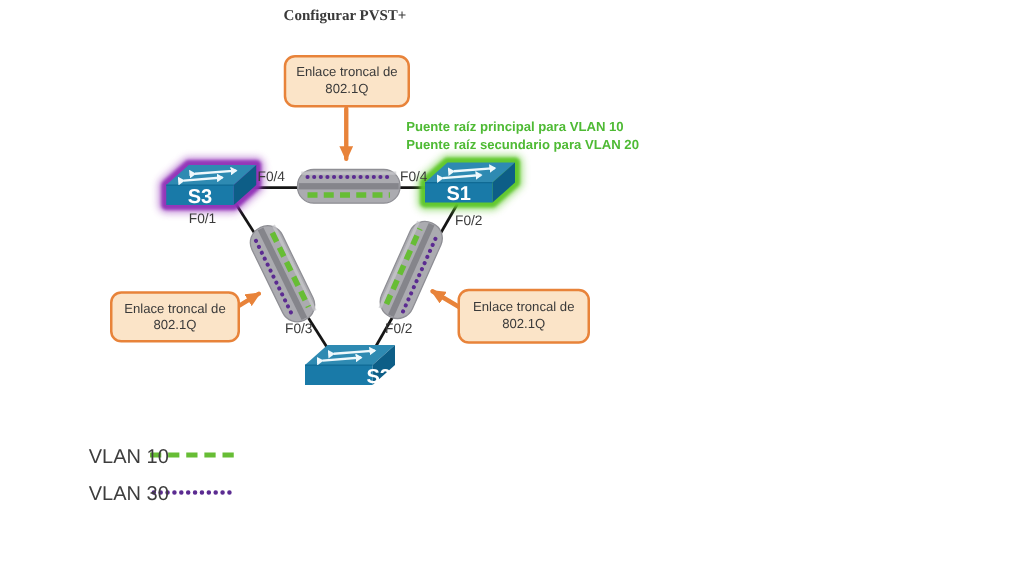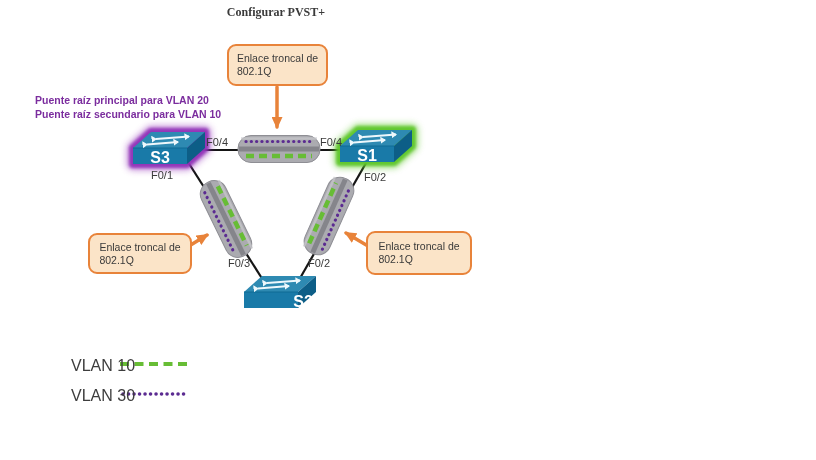--- a/index.html
+++ b/index.html
@@ -5,21 +5,21 @@
   html,body{margin:0;padding:0;background:#fff;}
   .canvas{position:relative;width:816px;height:460px;background:#ffffff;overflow:hidden;
           font-family:"Liberation Sans", sans-serif;}
   .canvas svg{position:absolute;left:0;top:0;}
   .abs{position:absolute;}
   .title{left:170px;top:5px;width:212px;text-align:center;font-size:12px;font-weight:bold;color:#3a3a3a;font-family:Liberation Serif, serif;}
   .role{font-size:10.5px;font-weight:bold;line-height:13.5px;white-space:pre-line;}
   .role-s3{left:35px;top:94px;color:#7b2d9e;}
   .role-s1{left:325px;top:96px;color:#4eba34;}
   .callout{box-sizing:border-box;border:2.5px solid #e8833a;border-radius:9px;background:#fbe4c8;
-           display:flex;align-items:center;justify-content:center;text-align:left;
+           display:flex;align-items:center;justify-content:center;text-align:center;
            font-size:10.5px;line-height:13px;color:#3a3a3a;white-space:pre-line;}
   .callout-top{left:227px;top:44px;width:101px;height:42px;}
   .callout-left{left:88px;top:233px;width:104px;height:41px;}
   .callout-right{left:366px;top:231px;width:106px;height:44px;}
   .port{font-size:11px;color:#3a3a3a;}
   .swlabel{width:54px;text-align:center;font-size:16px;font-weight:bold;color:#ffffff;}
   .leg{font-size:16px;color:#3d3d3d;}
   
   .link{stroke:#151515;stroke-width:2.2;fill:none;}
   .glow-outer{fill:none;stroke-width:13;stroke-linejoin:round;opacity:.5;}
@@ -104,22 +104,22 @@
     <line class="oarrow" x1="277" y1="87" x2="277" y2="127" marker-end="url(#oarr)"></line>
     <line class="oarrow" x1="176" y1="254" x2="207" y2="235" marker-end="url(#oarr)"></line>
     <line class="oarrow" x1="373" y1="249" x2="346" y2="233" marker-end="url(#oarr)"></line>
 
     <line x1="120" y1="364" x2="187" y2="364" stroke="#67bd35" stroke-width="4" stroke-dasharray="9 5.5"></line>
     <line x1="123" y1="394" x2="187" y2="394" stroke="#5b2b91" stroke-width="3.5" stroke-dasharray="0.1 5.4" stroke-linecap="round"></line>
   </svg>
 
   <div class="abs title">Configurar PVST+</div>
 
-  <div class="abs role role-s3">Puente raíz principal para VLAN 20
-Puente raíz secundario para VLAN 10</div>
+  <div class="abs role role-s1">Puente raíz principal para VLAN 10
+Puente raíz secundario para VLAN 20</div>
 
   <div class="abs callout callout-top">
     <span>Enlace troncal de
 802.1Q</span>
   </div>
   <div class="abs callout callout-left">
     <span>Enlace troncal de
 802.1Q</span>
   </div>
   <div class="abs callout callout-right">

